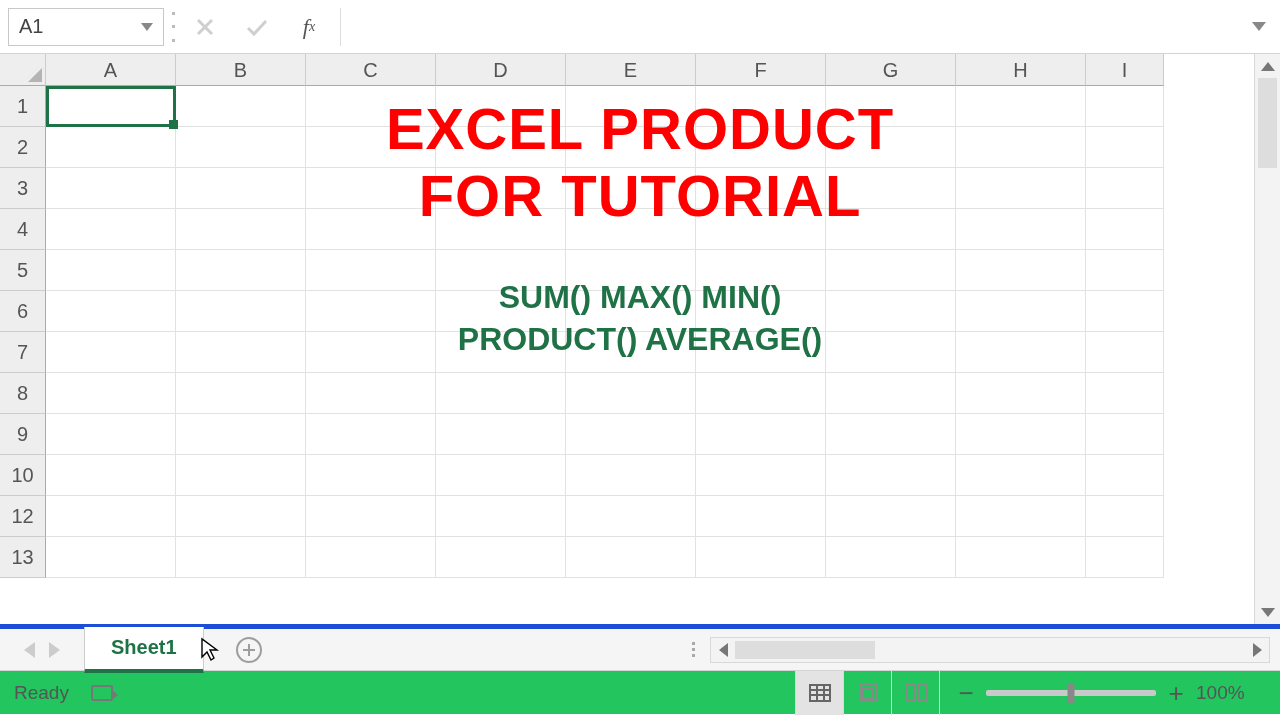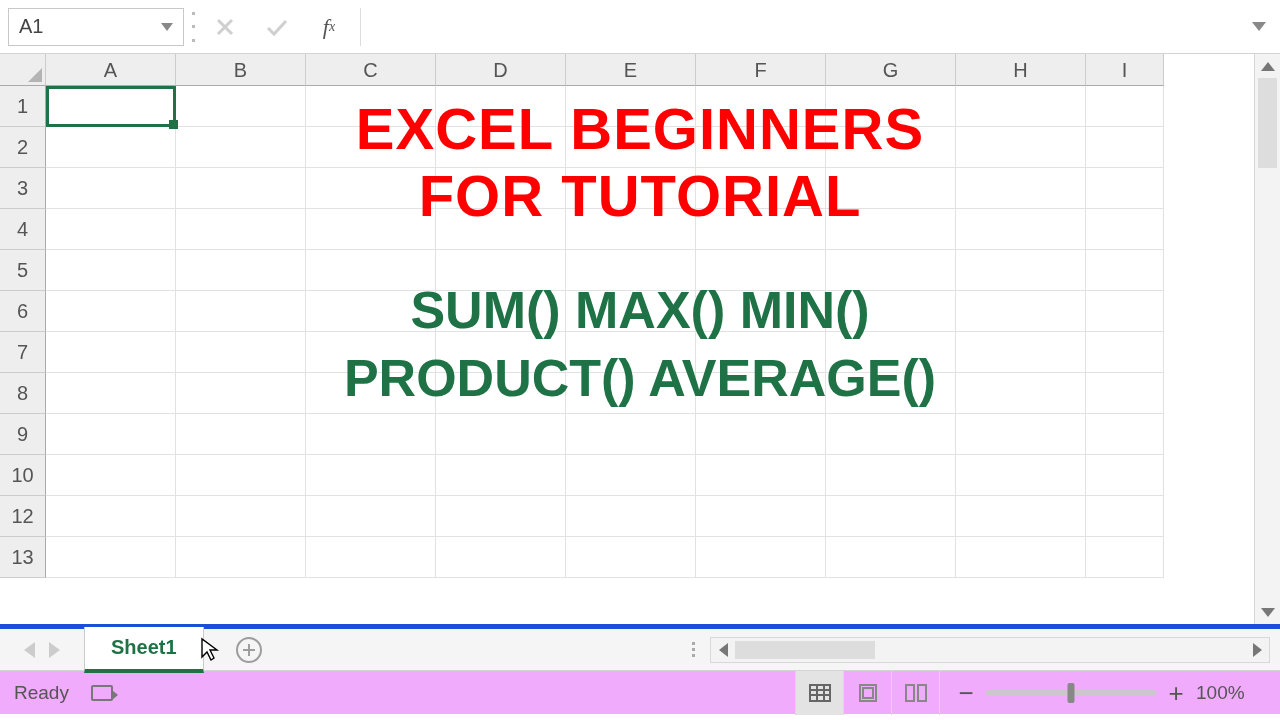--- a/index.html
+++ b/index.html
@@ -1,20 +1,20 @@
 <!DOCTYPE html>
 <html><head>
 <meta charset="utf-8">
 <style>
 html,body{margin:0;padding:0;width:1280px;height:720px;background:#fff;font-family:"Segoe UI",Arial,sans-serif;overflow:hidden;color:#444}
 *{box-sizing:border-box}
 
 
 .formula-bar{display:flex;align-items:center;height:54px;border-bottom:1px solid #d3d3d3;padding:0 8px;gap:8px;background:#fff}
-.name-box{width:176px;height:38px;border:1px solid #c8c8c8;background:#fff;display:flex;align-items:center;justify-content:space-between;padding:0 10px}
+.name-box{width:156px;height:38px;border:1px solid #c8c8c8;background:#fff;display:flex;align-items:center;justify-content:space-between;padding:0 10px}
 .name-box span{font-size:20px;color:#444}
 .name-box .chev{width:0;height:0;border-left:6px solid transparent;border-right:6px solid transparent;border-top:8px solid #888}
 .fb-divider{width:2px;height:30px;display:flex;flex-direction:column;justify-content:space-between;align-items:center}
 .fb-divider i{width:3px;height:3px;background:#bbb}
 .fb-btnzone{display:flex;align-items:center;gap:18px;padding:0 6px}
 .fb-btn{width:34px;height:34px;display:flex;align-items:center;justify-content:center;color:#bdbdbd}
 .fx{font-style:italic;font-family:"Times New Roman",serif;color:#555;font-size:22px}
 .formula-input{flex:1;height:38px;border-left:1px solid #ddd;padding-left:12px}
 .expand-chev{width:0;height:0;border-left:7px solid transparent;border-right:7px solid transparent;border-top:9px solid #888;margin-right:6px}
 
@@ -35,21 +35,21 @@
 .vscroll .arr{height:24px;display:flex;align-items:center;justify-content:center;width:100%}
 .vscroll .arr.up div{width:0;height:0;border-left:7px solid transparent;border-right:7px solid transparent;border-bottom:9px solid #777}
 .vscroll .arr.dn div{width:0;height:0;border-left:7px solid transparent;border-right:7px solid transparent;border-top:9px solid #777}
 .vscroll .track{flex:1;width:100%;position:relative}
 .vscroll .thumb{position:absolute;top:0;left:3px;right:3px;height:90px;background:#ddd}
 
 
 .overlay{position:absolute;top:96px;left:260px;width:760px;text-align:center;pointer-events:none}
 .overlay .t1{color:#ff0000;font-weight:700;font-size:58px;line-height:1.15;letter-spacing:1px}
 .overlay .t1 .u{text-decoration:underline}
-.overlay .t2{margin-top:48px;color:#1f7246;font-weight:700;font-size:52px;line-height:1.3}
+.overlay .t2{margin-top:48px;color:#1f7246;font-weight:700;font-size:32px;line-height:1.3}
 
 
 .tabbar{display:flex;align-items:center;height:46px;border-top:5px solid #1d4ed8;background:#f5f5f5}
 .tab-nav{display:flex;gap:14px;padding:0 24px;align-items:center}
 .tab-nav .tri{width:0;height:0;border-top:8px solid transparent;border-bottom:8px solid transparent}
 .tab-nav .tri.l{border-right:11px solid #ccc}
 .tab-nav .tri.r{border-left:11px solid #ccc}
 .sheet-tab{height:46px;padding:0 26px;background:#fff;border-left:1px solid #ccc;border-right:1px solid #ccc;border-bottom:4px solid #1f7246;display:flex;align-items:center;font-weight:600;color:#1f7246;font-size:20px}
 .cursor{position:relative;width:26px;height:26px;margin-left:-6px}
 .tab-add{width:50px;display:flex;align-items:center;justify-content:center}
@@ -61,21 +61,21 @@
 .tab-dots{width:34px;display:flex;flex-direction:column;gap:3px;align-items:center;justify-content:center}
 .tab-dots i{width:3px;height:3px;background:#aaa}
 .hscroll{width:560px;height:26px;background:#f3f3f3;border:1px solid #d8d8d8;display:flex;align-items:center;margin-right:10px}
 .hscroll .arr{width:24px;display:flex;align-items:center;justify-content:center;height:100%}
 .hscroll .arr.l div{width:0;height:0;border-top:7px solid transparent;border-bottom:7px solid transparent;border-right:9px solid #777}
 .hscroll .arr.r div{width:0;height:0;border-top:7px solid transparent;border-bottom:7px solid transparent;border-left:9px solid #777}
 .hscroll .track{flex:1;height:100%;position:relative}
 .hscroll .thumb{position:absolute;left:0;top:3px;bottom:3px;width:140px;background:#ddd}
 
 
-.status{display:flex;align-items:center;height:44px;background:#f0abfc;border-top:1px solid #d4d4d4;padding:8px 14px;font-size:19px;color:#555}
+.status{display:flex;align-items:center;height:44px;background:#22c55e;border-top:1px solid #d4d4d4;padding:8px 14px;font-size:19px;color:#555}
 .status .ready{margin-right:22px}
 .status .rec{width:22px;height:16px;border:2px solid #777;border-radius:2px;position:relative;margin-right:8px}
 .status .rec::after{content:"";position:absolute;right:-7px;top:3px;width:0;height:0;border-top:5px solid transparent;border-bottom:5px solid transparent;border-left:6px solid #777}
 .status .gap{flex:1}
 .view-btn{width:48px;height:44px;border-left:1px solid #d9d9d9;display:flex;align-items:center;justify-content:center;color:#666}
 .view-btn.active{background:#e3e3e3}
 .zoom{display:flex;align-items:center;gap:10px;padding:0 2px 0 16px;border-left:1px solid #d9d9d9;height:44px}
 .zoom .btn{font-size:26px;width:20px;text-align:center;color:#555;line-height:1}
 .zoom .slider{width:170px;height:6px;background:#c9c9c9;position:relative;border-radius:2px}
 .zoom .slider::after{content:"";position:absolute;left:50%;top:-7px;width:7px;height:20px;background:#888;border-radius:2px;transform:translateX(-50%)}
@@ -282,21 +282,21 @@
         <div class="thumb"></div>
       </div>
     <div class="arr dn">
         <div></div>
       </div>
   </div>
 </div>
 
 <div class="overlay">
   <div class="t1">
-    <span>EXCEL BEGINNERS</span><br>
+    <span>EXCEL PRODUCT</span><br>
     <span>FOR TUTORIAL</span><br>
   </div>
   <div class="t2">
     <span>SUM() MAX() MIN()</span><br>
     <span>PRODUCT() AVERAGE()</span>
   </div>
 </div>
 
 <div class="tabbar">
   <div class="tab-nav">

